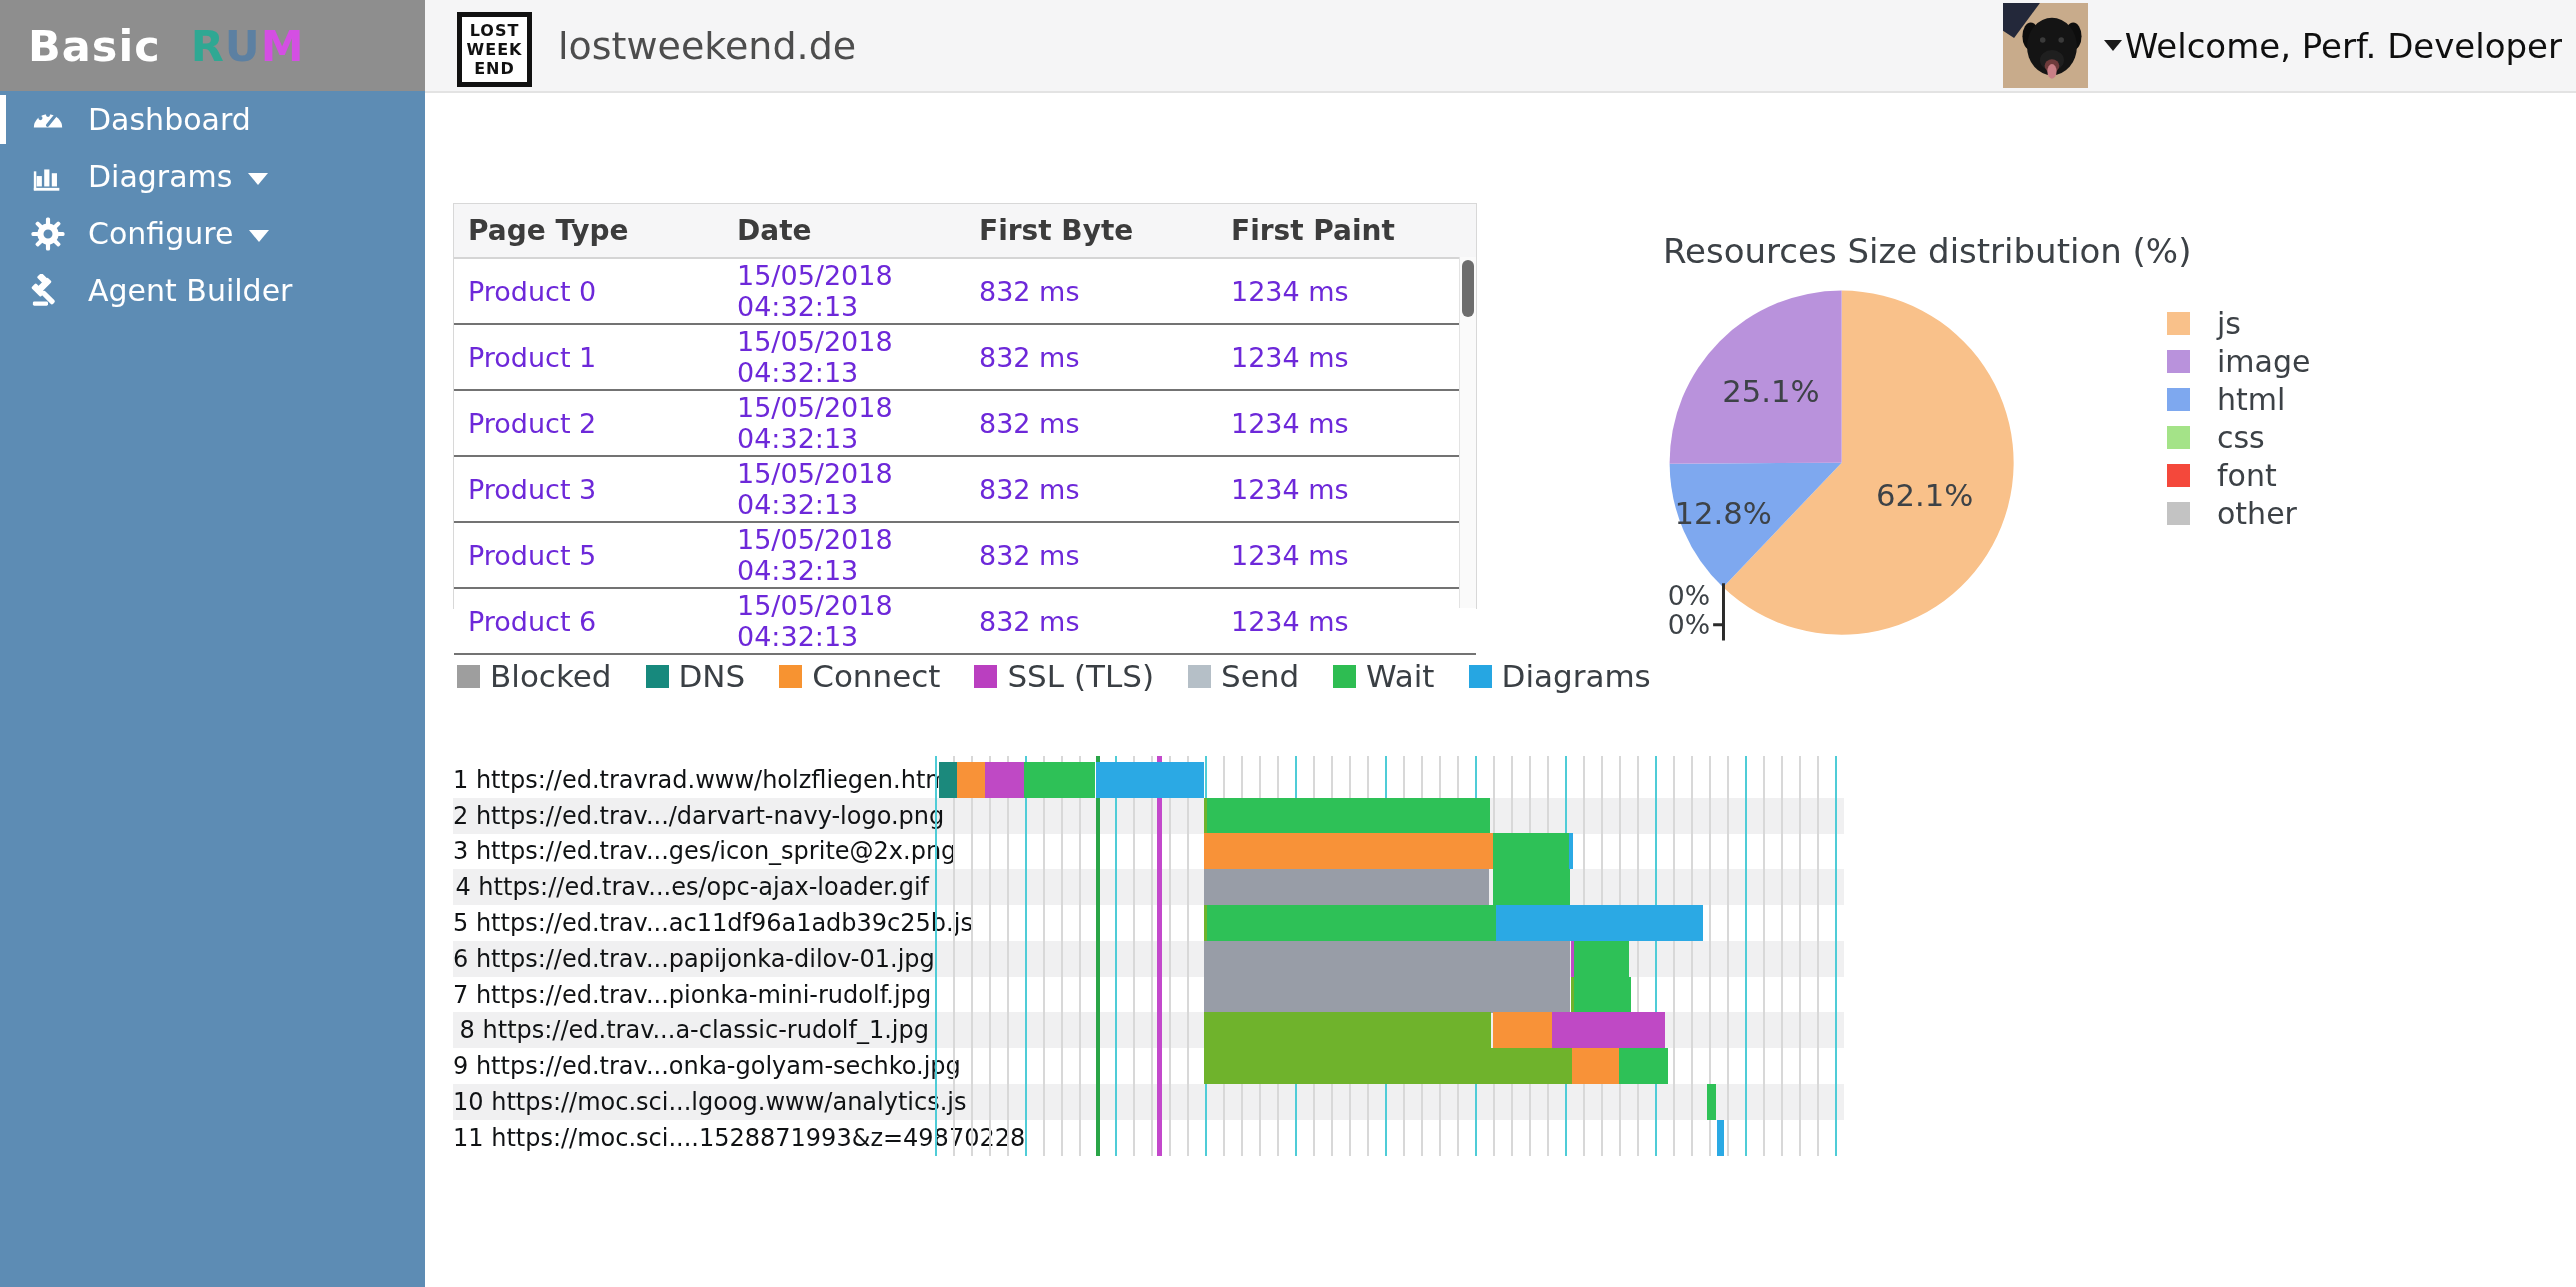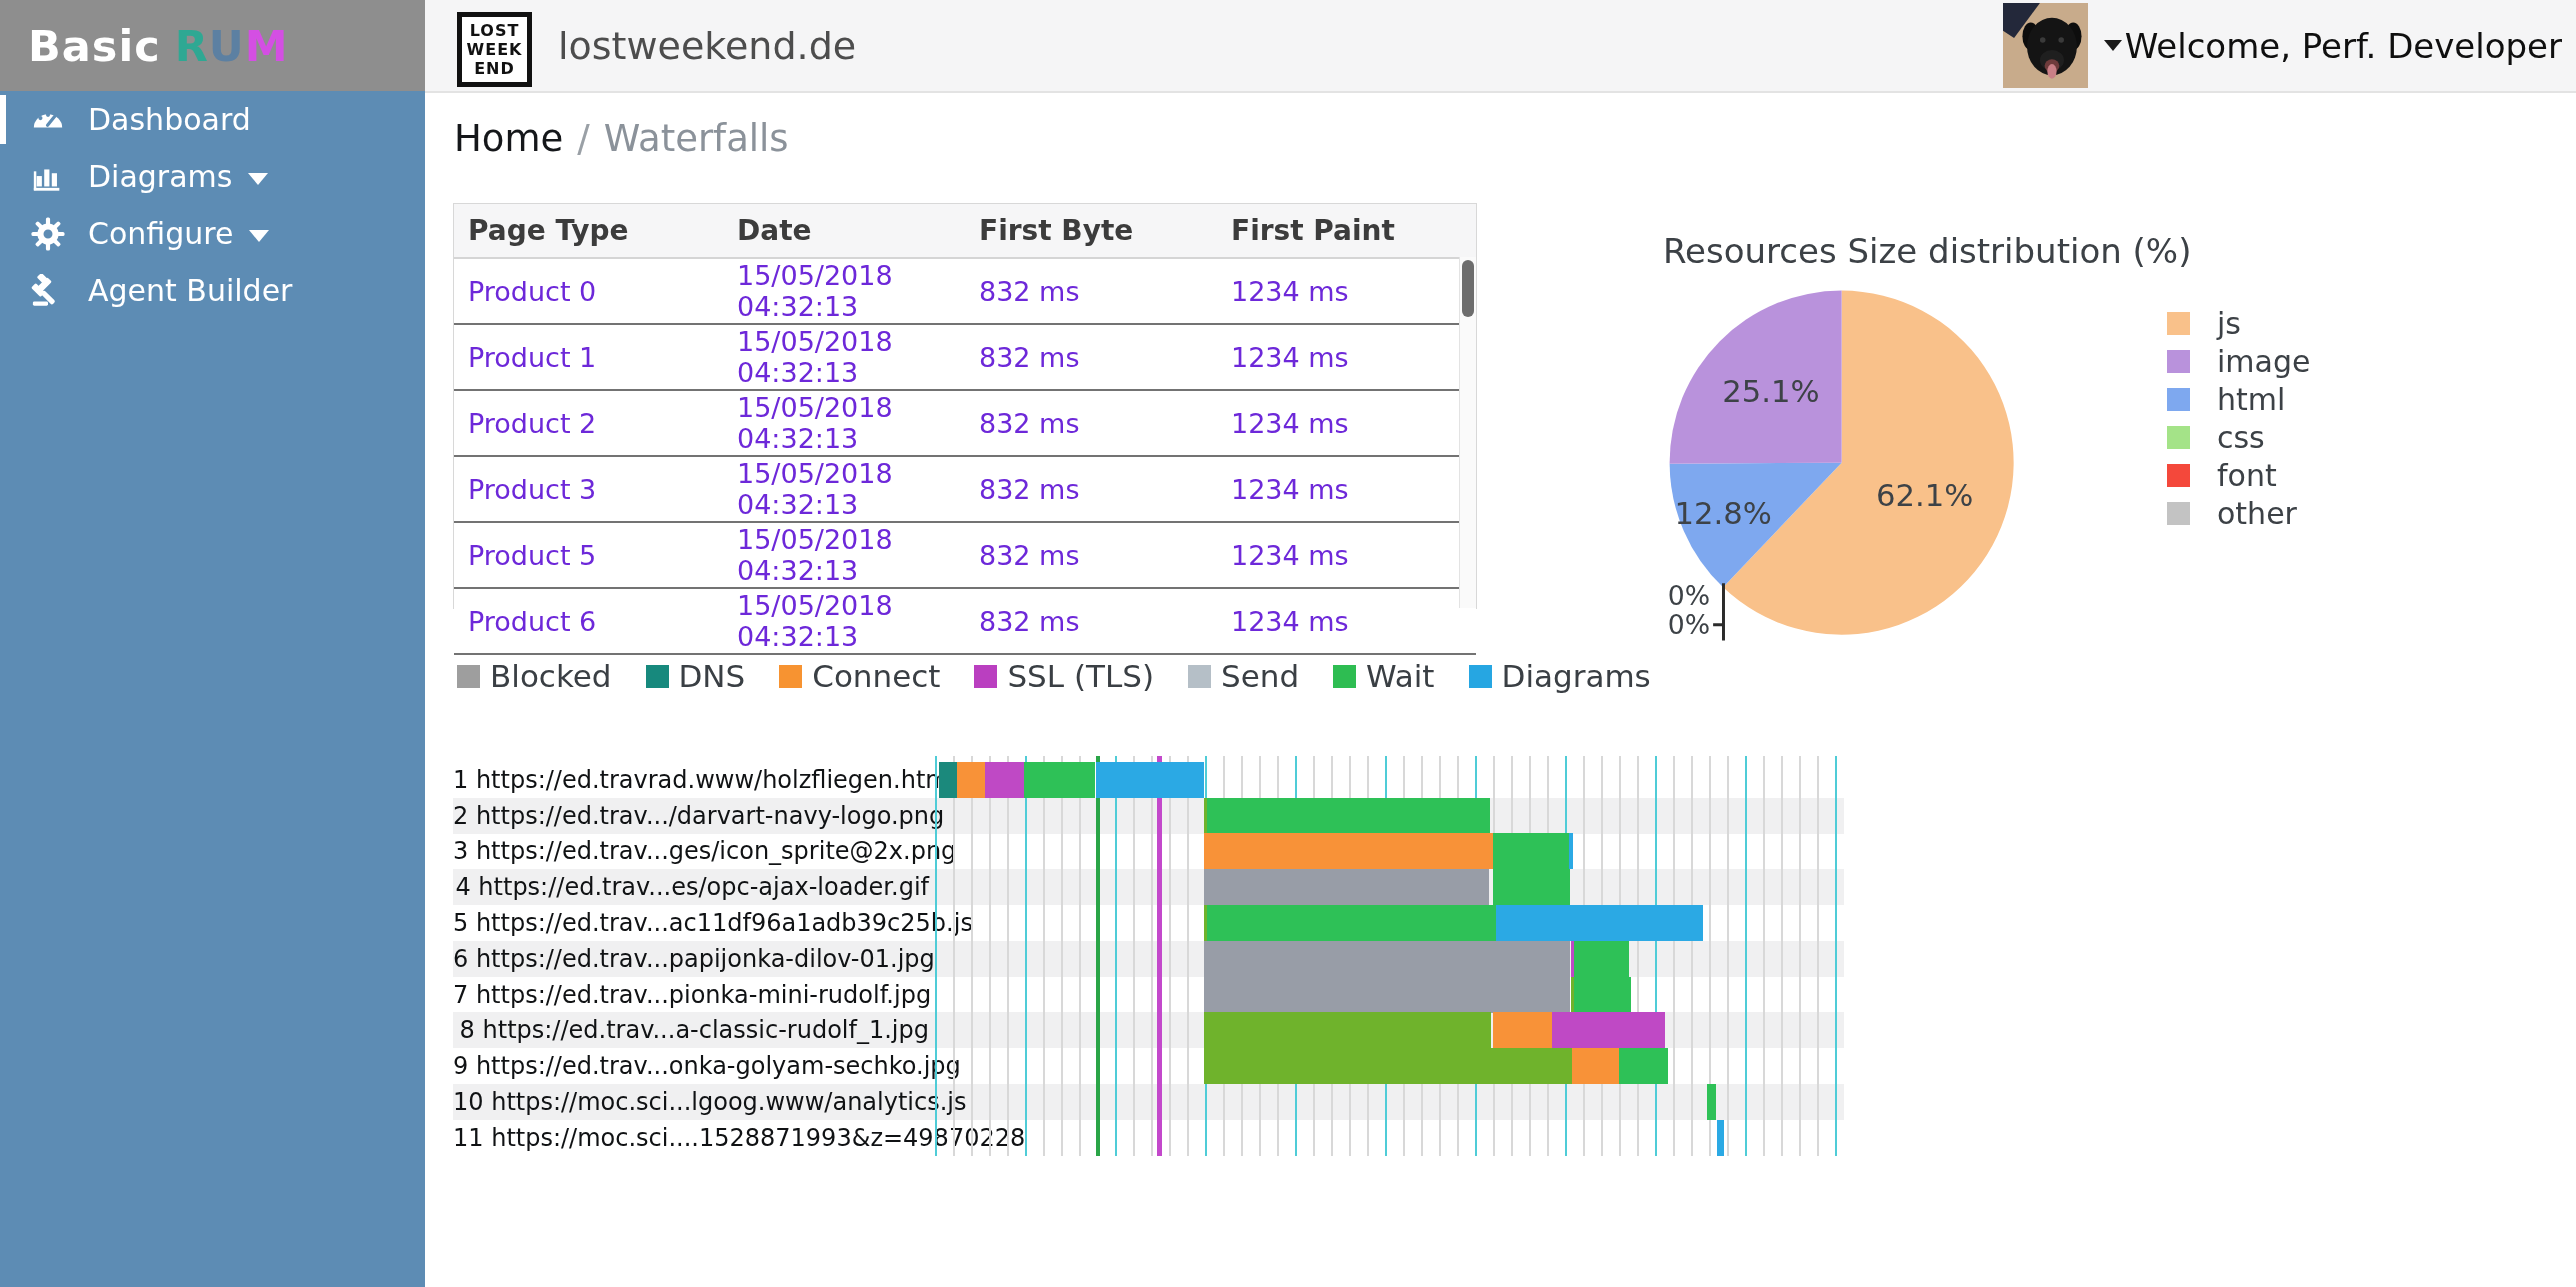--- a/index.html
+++ b/index.html
@@ -3,21 +3,21 @@
 <meta charset="utf-8">
 <style>
   html,body{margin:0;padding:0;background:#fff;}
   .app{position:relative;width:2576px;height:1287px;background:#fff;overflow:hidden;
        font-family:"DejaVu Sans", sans-serif;}
 
   
   .sidebar{position:absolute;left:0;top:0;width:425px;height:1287px;background:#5d8cb4;}
   .brand{height:91px;background:#8e8e8e;display:flex;align-items:center;padding-left:28px;
          font-size:43px;font-weight:bold;letter-spacing:1px;}
-  .brand .b{color:#ffffff;margin-right:14px;}
+  .brand .b{color:#ffffff;margin-right:30px;}
   .brand .r{color:#2fa893;}
   .brand .u{color:#5c80a2;}
   .brand .m{color:#d44fe3;}
   .nav-item{position:relative;display:flex;align-items:center;height:57px;padding-left:30px;
             color:#fff;font-size:30px;cursor:pointer;}
   .nav-item .nicon{width:40px;height:36px;margin-right:18px;display:flex;align-items:center;}
   .nav-item.active::before{content:'';position:absolute;left:0;top:4px;bottom:4px;width:6px;background:#ffffff;}
   .caret-w{width:0;height:0;border-left:10px solid transparent;border-right:10px solid transparent;
            border-top:12px solid #fff;margin-left:16px;margin-top:4px;}
 
@@ -170,23 +170,20 @@
           <ellipse cx="53" cy="62" rx="13" ry="11" fill="#1f1f1f"></ellipse>
           <ellipse cx="53" cy="68" rx="8" ry="7" fill="#6e3b3b"></ellipse>
           <ellipse cx="53" cy="74" rx="5" ry="8" fill="#c97f86"></ellipse>
         </svg>
       </div>
       <span class="caret-d"></span>
       <span class="welcome">Welcome, Perf. Developer</span>
     </div>
   </header>
 
-  <div class="breadcrumb">
-    <span class="bc-home">Home</span><span class="bc-sep">/</span><span class="bc-cur">Waterfalls</span>
-  </div>
 
   <div class="tablewrap">
     <table>
       <colgroup>
           <col style="width:269px">
           <col style="width:242px">
           <col style="width:252px">
           <col>
         </colgroup>
       <thead>

